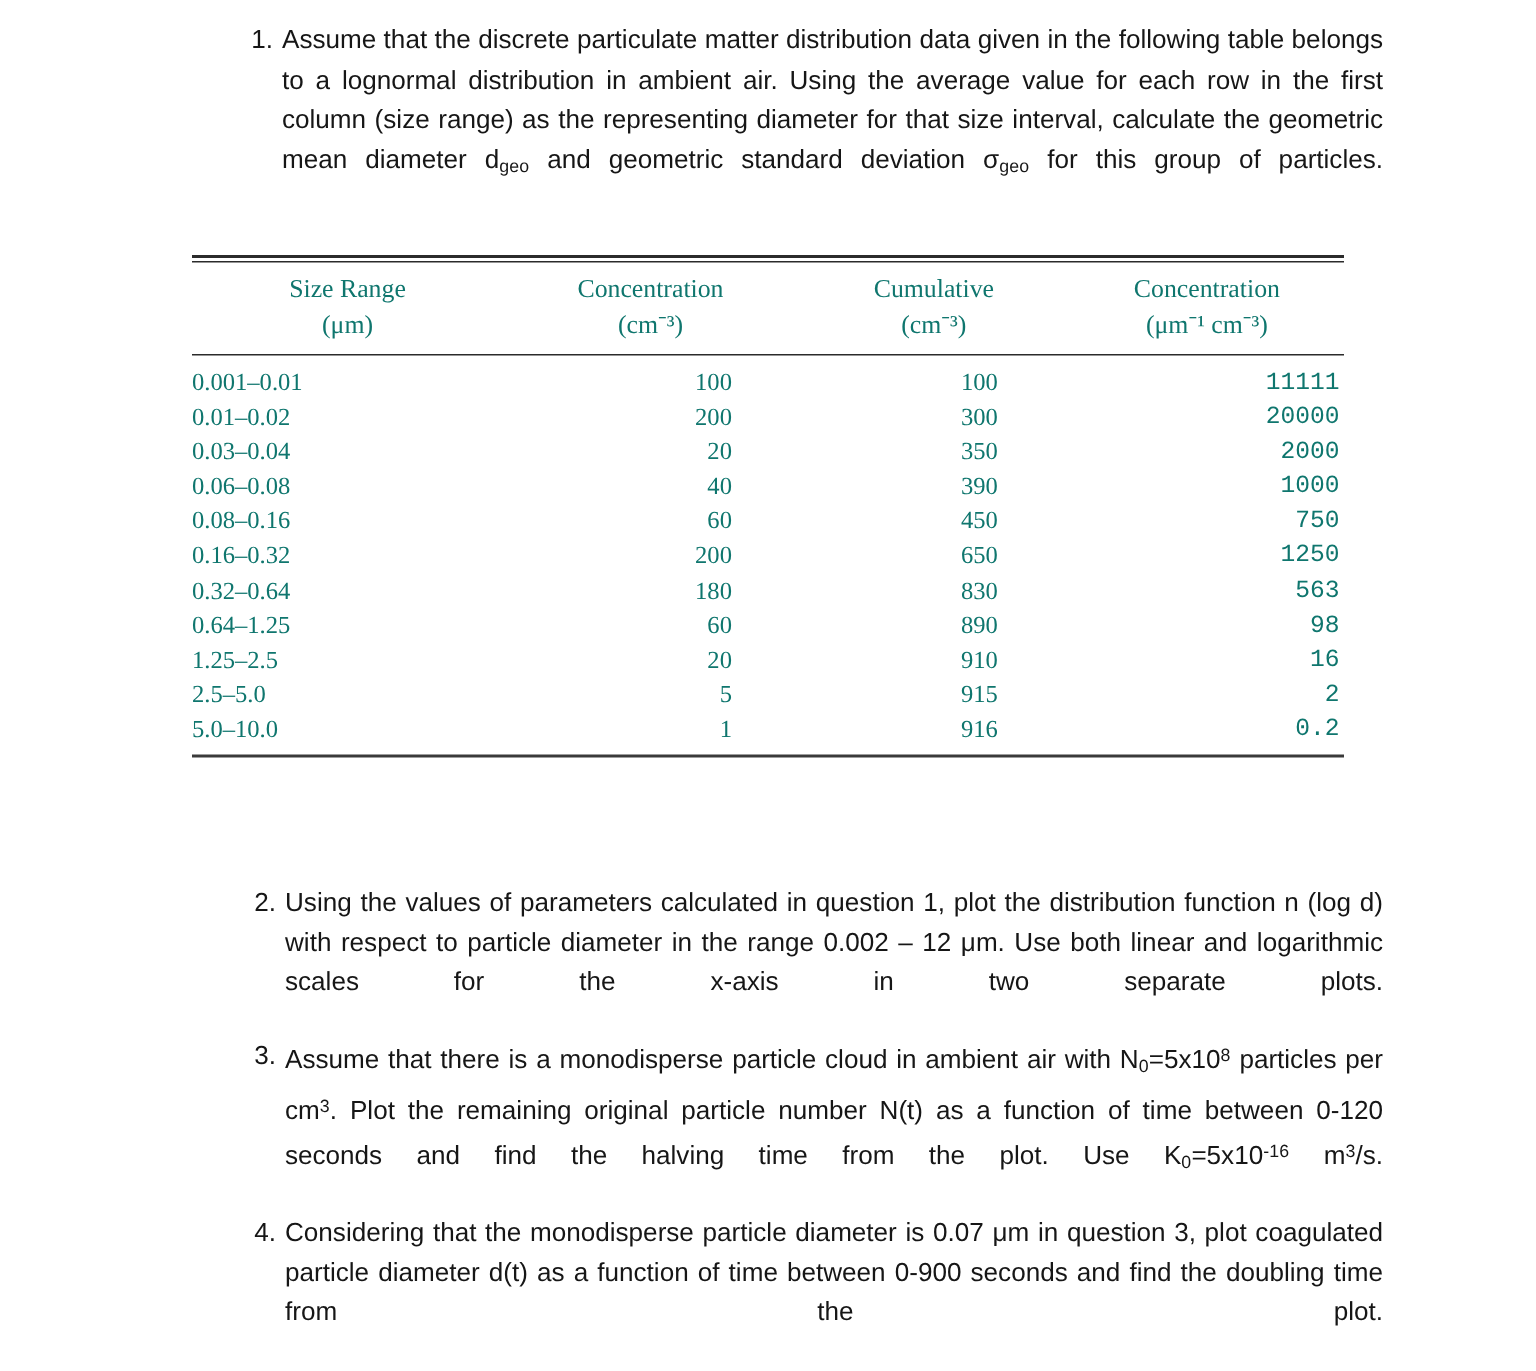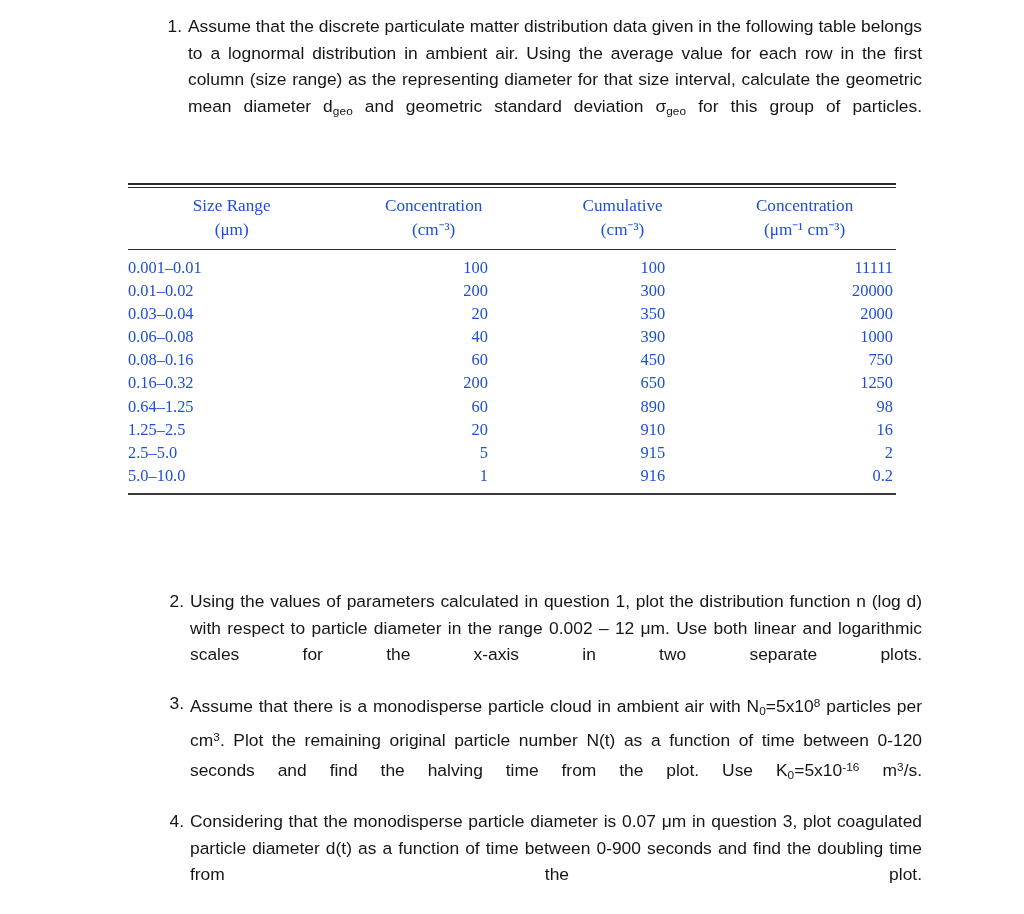--- a/index.html
+++ b/index.html
@@ -69,24 +69,24 @@
     width: 732px;
   }
 
   sub { font-size: 0.68em; vertical-align: -0.22em; letter-spacing: .1px; }
   sup { font-size: 0.68em; vertical-align: 0.42em; letter-spacing: .1px; }
 
   
   #pm-table {
     position: absolute;
     left: 128px;
-    top: 183px;
+    top: 170px;
     width: 768px;
     font-family: "Liberation Serif", serif;
-    color: #1d4ed8;
+    color: #0f766e;
   }
   .rule-top {
     height: 0;
     border-top: 2.2px solid #2b2b2b;
     margin-bottom: 2px;
   }
   .rule-mid {
     height: 0;
     border-top: 1.9px solid #2b2b2b;
   }
@@ -120,21 +120,21 @@
     font-size: 16.4px;
     line-height: 23.1px;
     padding: 0;
     height: 23.1px;
     white-space: nowrap;
   }
   table.data tbody td.range { text-align: left; padding-right: 26px; }
   table.data tbody td.num   { text-align: right; }
   table.data tbody td.c1 { padding-right: 44px; }
   table.data tbody td.c2 { padding-right: 48px; }
-  table.data tbody td.c3 { padding-right: 3px; }
+  table.data tbody td.c3 { padding-right: 3px; font-family: Liberation Mono, monospace; }
   table.data tbody tr.first td { padding-top: 6px; }
   table.data tbody tr.last  td { padding-bottom: 6px; }
 
   .hdr-unit { white-space: nowrap; }
 </style>
 </head>
 <body>
 
 <div class="q" id="question-1">
   <span class="qnum">1.</span>
@@ -214,20 +214,26 @@
           <td class="num c2">450</td>
           <td class="num c3">750</td>
         </tr>
         <tr>
           <td class="range">0.16–0.32</td>
           <td class="num c1">200</td>
           <td class="num c2">650</td>
           <td class="num c3">1250</td>
         </tr>
         <tr>
+          <td class="range">0.32–0.64</td>
+          <td class="num c1">180</td>
+          <td class="num c2">830</td>
+          <td class="num c3">563</td>
+        </tr>
+        <tr>
           <td class="range">0.64–1.25</td>
           <td class="num c1">60</td>
           <td class="num c2">890</td>
           <td class="num c3">98</td>
         </tr>
         <tr>
           <td class="range">1.25–2.5</td>
           <td class="num c1">20</td>
           <td class="num c2">910</td>
           <td class="num c3">16</td>

